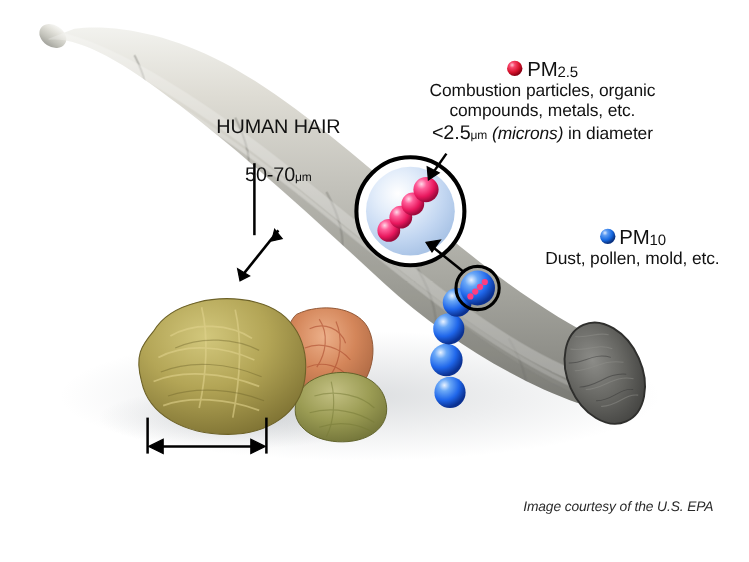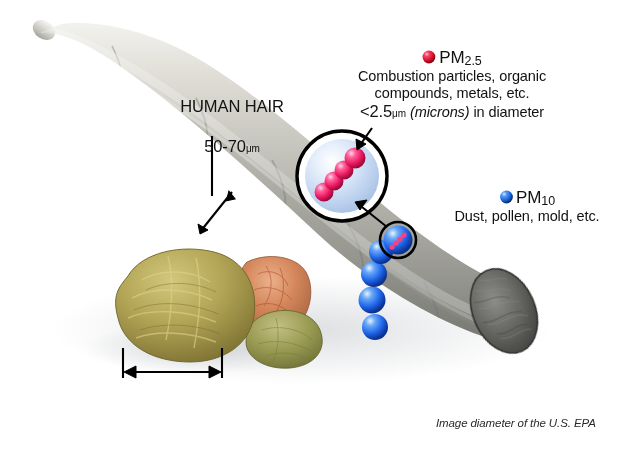--- a/index.html
+++ b/index.html
@@ -289,15 +289,15 @@
   <div class="txt center" id="pm10-label">
     <span class="row lbl-pm">
       <svg width="14" height="14" viewBox="0 0 14 14" style="vertical-align:-1px;margin-right:3px">
         <circle cx="7" cy="7" r="6.4" fill="url(#blueDot)"></circle>
       </svg><span>PM</span><span class="sub">10</span>
     </span>
     <span class="row med">Dust, pollen, mold, etc.</span>
   </div>
 
 
-  <div class="txt" id="epa-credit">Image diameter of the U.S. EPA</div>
+  <div class="txt" id="epa-credit">Image courtesy of the U.S. EPA</div>
 
 </div>
 
 </body></html>

